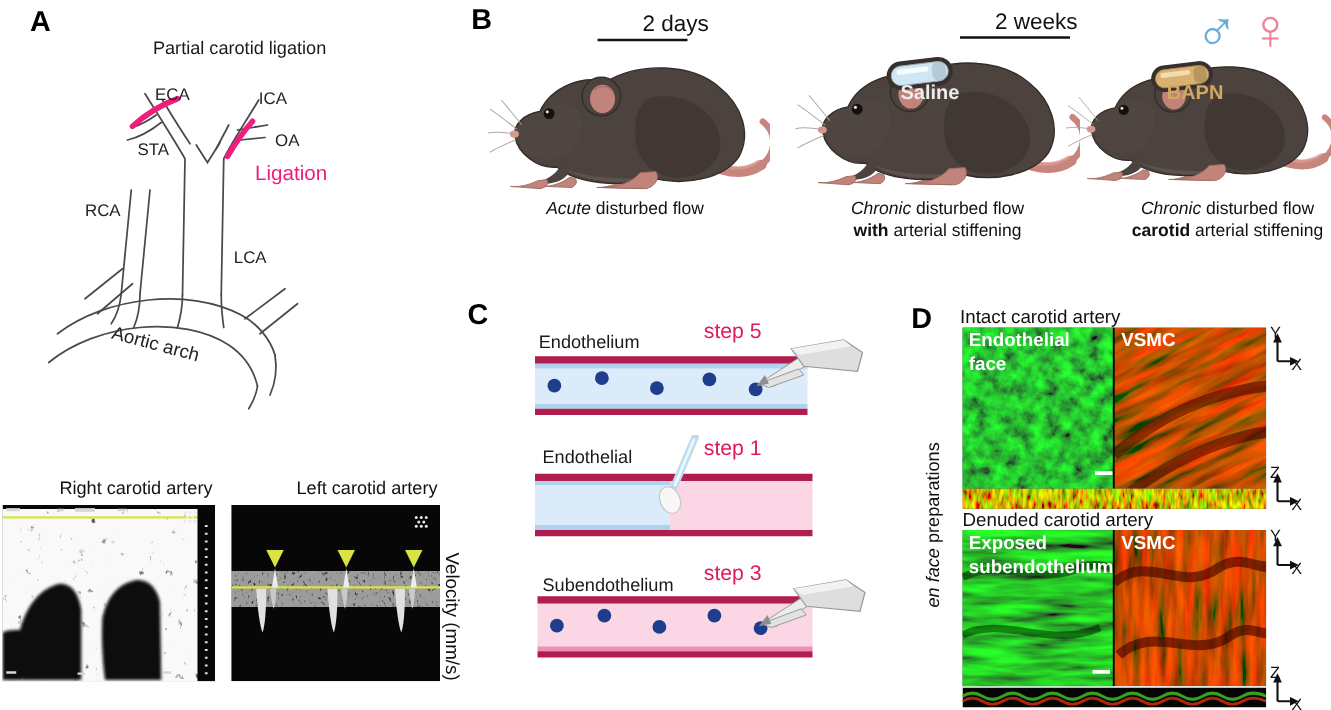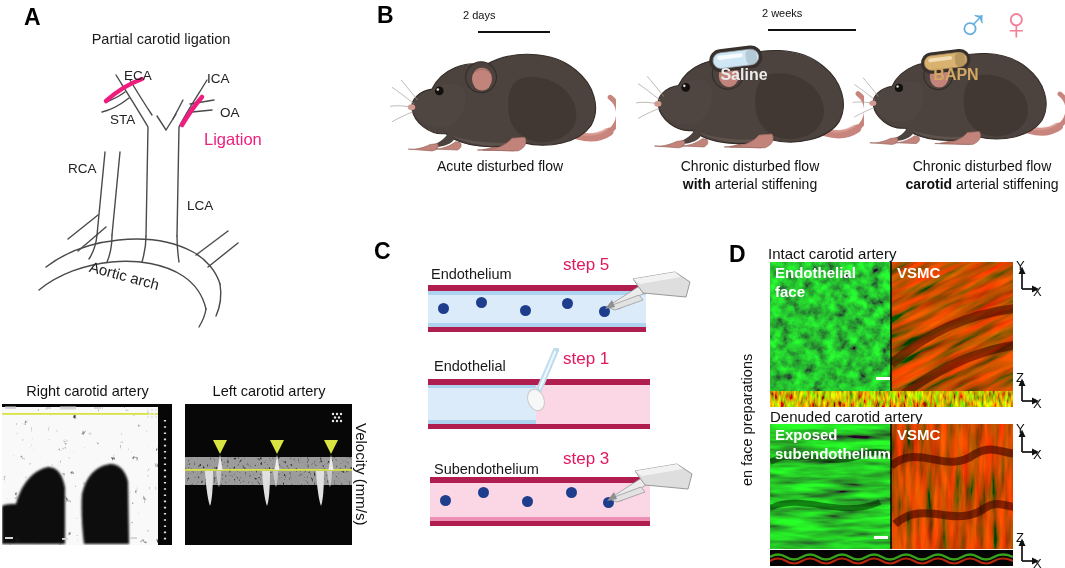--- a/index.html
+++ b/index.html
@@ -1,30 +1,30 @@
 <!DOCTYPE html>
 <html><head>
 <meta charset="utf-8">
 <style>
   html,body{margin:0;padding:0;background:#fff;}
   #fig{position:relative;width:1065px;height:568px;background:#ffffff;overflow:hidden;
        font-family:"Liberation Sans",sans-serif;color:#1a1a1a;}
   .abs{position:absolute;}
   .plabel{position:absolute;font-size:23px;font-weight:bold;color:#000;line-height:1;}
   .txt{position:absolute;white-space:nowrap;}
-  .ctr{text-align:center;}
-  .it{}
+  .ctr{text-align:right;}
+  .it{font-style:italic;}
   .bd{font-weight:bold;}
   .artlab{position:absolute;font-size:13.5px;color:#222;}
   .lig{position:absolute;font-size:16.5px;color:#ee1d7e;}
-  .ustitle{position:absolute;font-size:14.5px;color:#111;text-align:center;}
+  .ustitle{position:absolute;font-size:14.5px;color:#111;text-align:right;}
   .vertical{writing-mode:vertical-rl;}
   .flip{writing-mode:vertical-rl;transform:rotate(180deg);}
   .caption{position:absolute;font-size:14px;color:#111;text-align:center;line-height:18px;}
-  .duration{position:absolute;font-size:11px;color:#111;text-align:left;}
+  .duration{position:absolute;font-size:18px;color:#111;text-align:right;}
   .dline{position:absolute;border-top:2px solid #111;height:0;}
   .sexicon{position:absolute;font-size:46px;line-height:1;font-weight:bold;}
   .tissue{position:absolute;font-size:14.5px;color:#1a1a1a;}
   .steplab{position:absolute;font-size:17px;color:#e0185f;}
   .vessel{position:absolute;display:flex;flex-direction:column;}
   .vwall{height:5.5px;background:#b01e50;}
   .vendo{height:4px;background:#aed3ee;}
   .vlumenB{flex:1;background:#dcebf9;position:relative;}
   .vlumenP{flex:1;background:#fbd6e5;position:relative;}
   .vpinkstripe{height:4px;background:#ee8fb6;}

